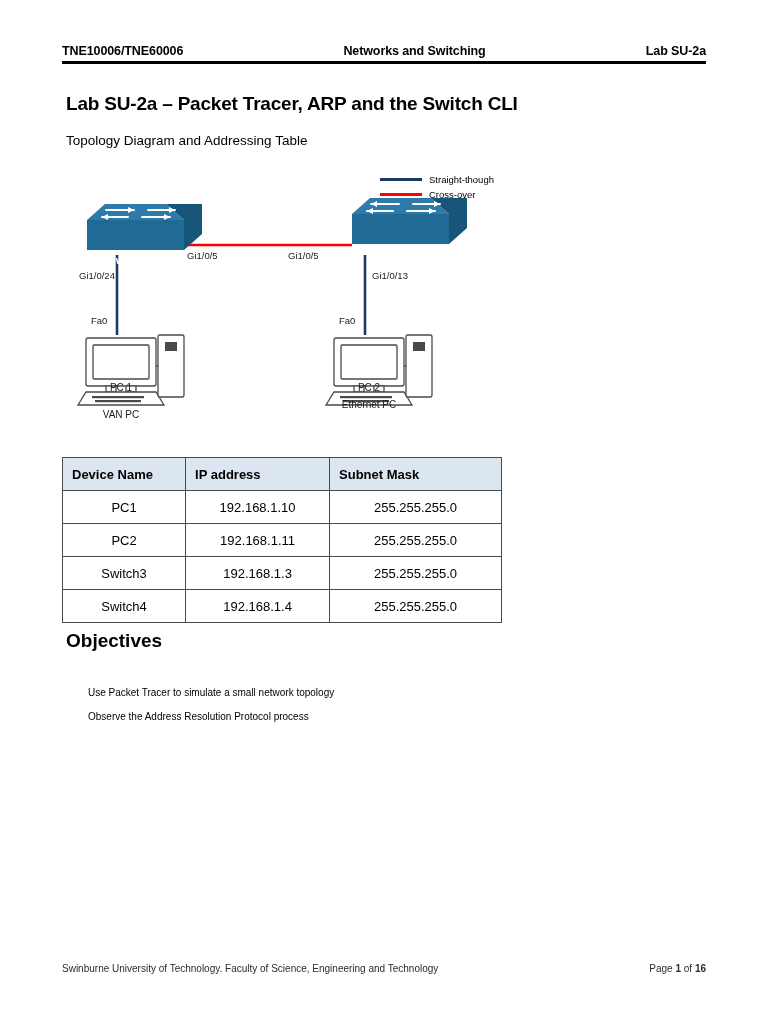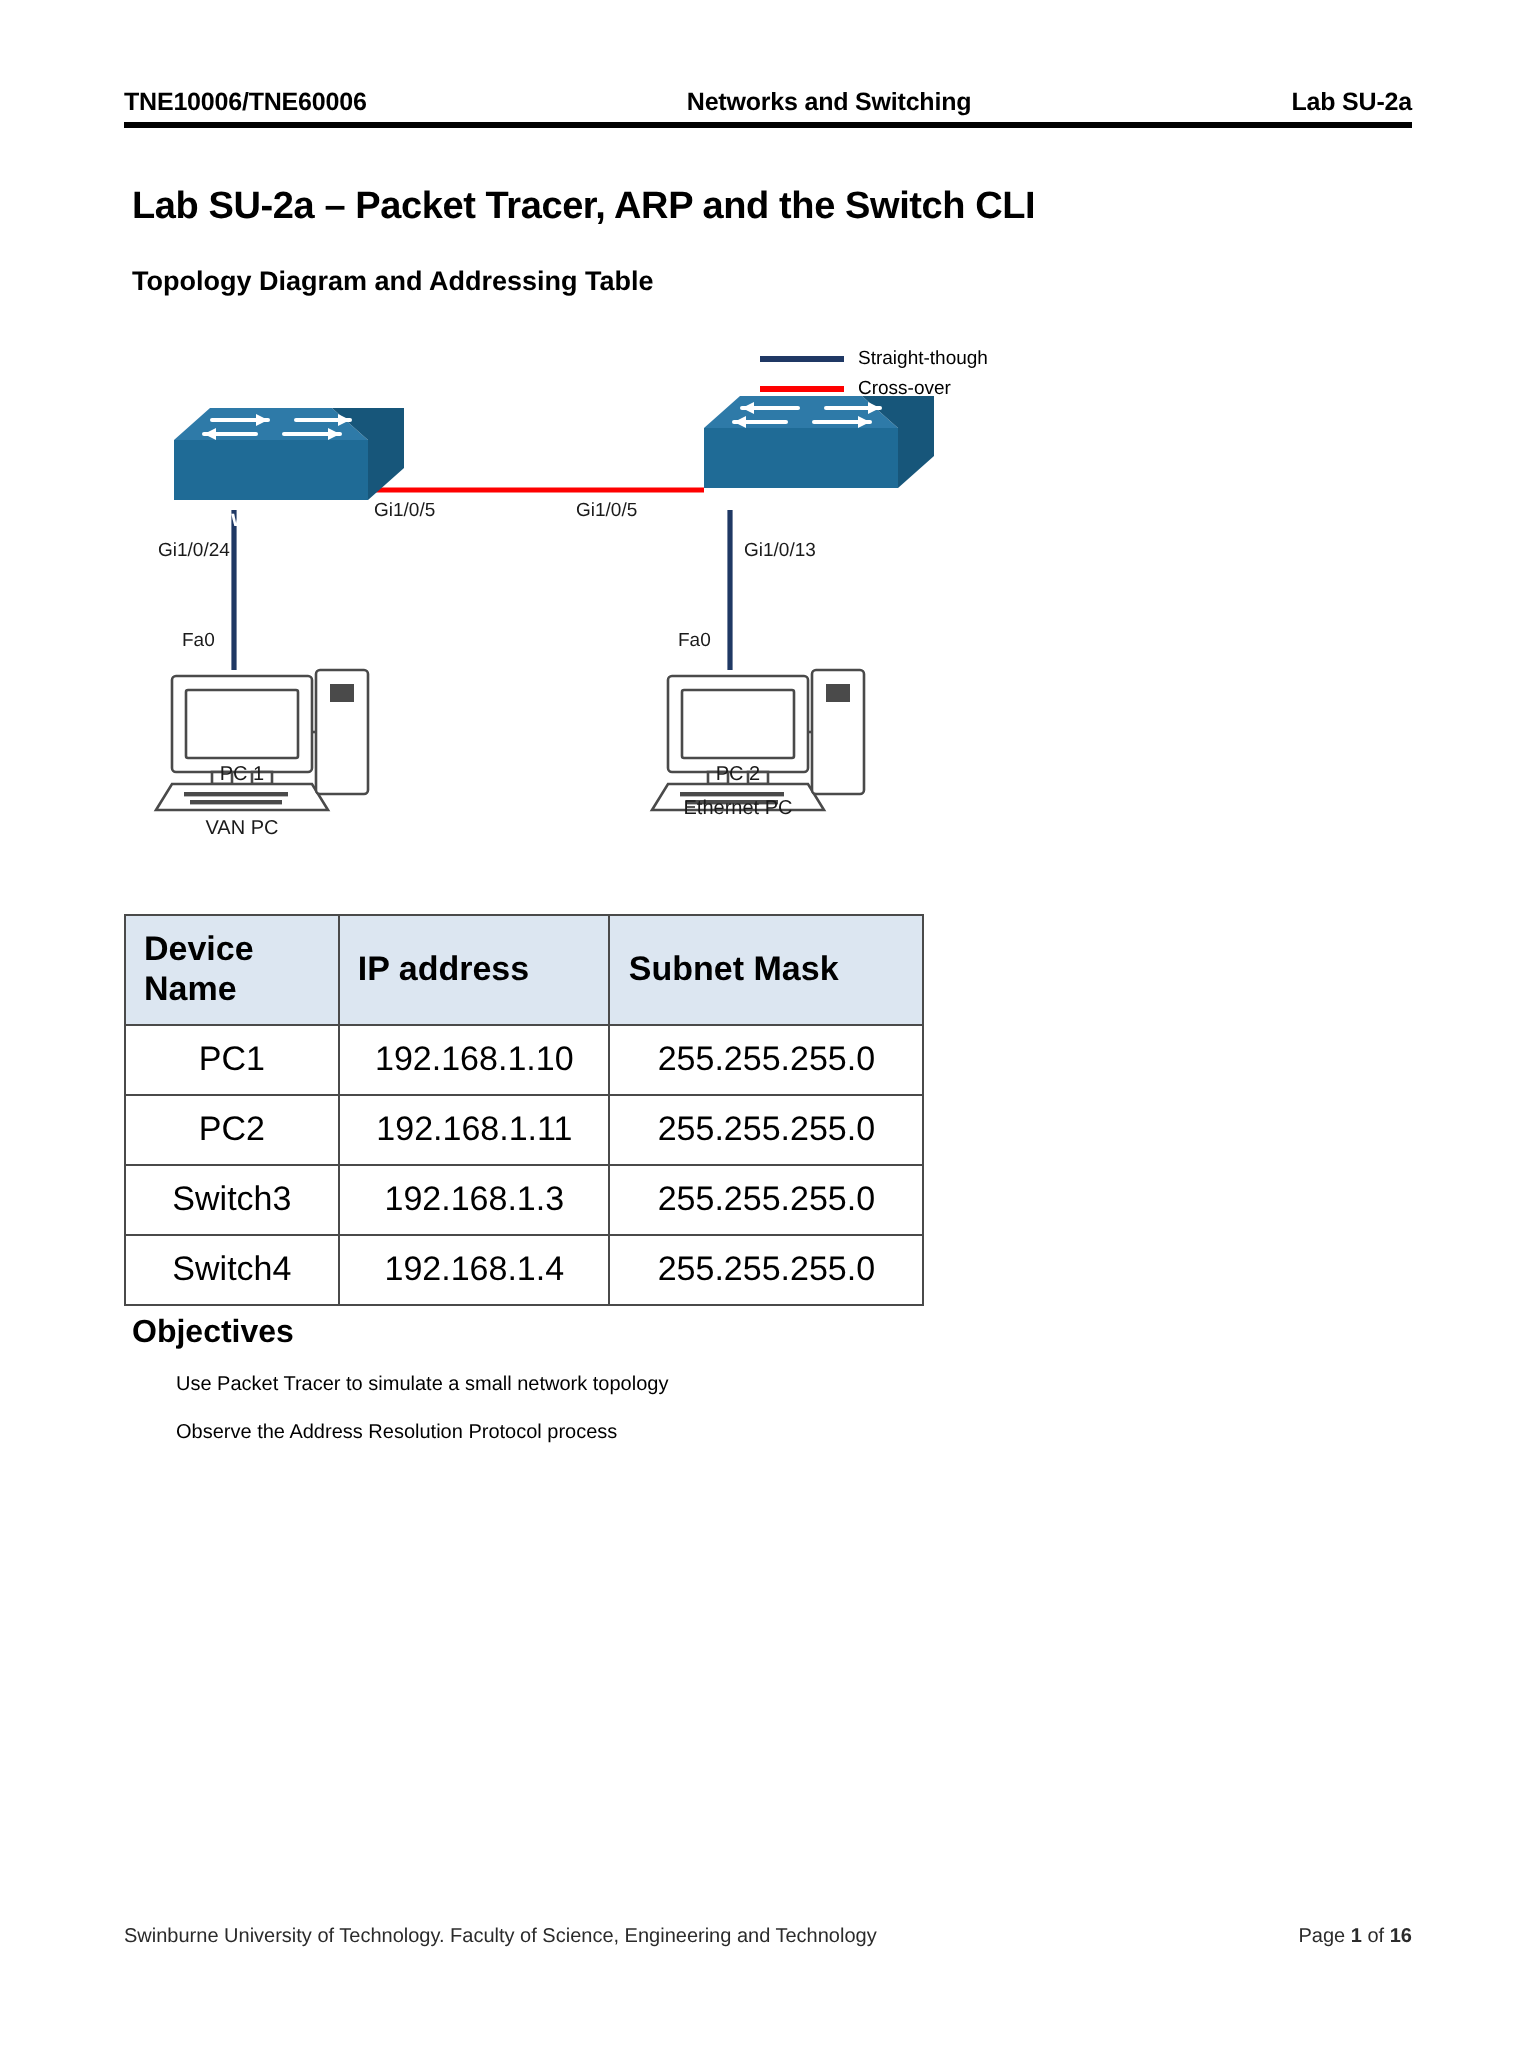--- a/index.html
+++ b/index.html
@@ -52,21 +52,21 @@
     top: 93px;
     font-size: 19px;
     font-weight: bold;
     letter-spacing: -0.2px;
   }
   .section-subtitle {
     position: absolute;
     left: 66px;
     top: 133px;
     font-size: 13.5px;
-    font-weight: bold;
+    font-weight: normal;
   }
 
   
   .topology {
     position: absolute;
     left: 62px;
     top: 160px;
     width: 644px;
     height: 260px;
   }
@@ -109,23 +109,23 @@
     color: #1a1a1a;
     text-align: center;
     white-space: nowrap;
   }
 
   
   .addr-table {
     position: absolute;
     left: 62px;
     top: 457px;
-    width: 400px;
+    width: 440px;
     border-collapse: collapse;
-    font-size: 17px;
+    font-size: 13px;
   }
   .addr-table th,
   .addr-table td {
     border: 1px solid #4a4a4a;
     padding: 7px 9px;
     text-align: left;
     height: 18px;
   }
   .addr-table thead th {
     background: #dce6f1;
@@ -133,22 +133,22 @@
   }
   .addr-table td { background: #ffffff; text-align: center; }
   .col-device { width: 110px; }
   .col-ip     { width: 130px; }
   .col-mask   { width: 160px; }
 
   
   .objectives-heading {
     position: absolute;
     left: 66px;
-    top: 658px;
-    font-size: 16px;
+    top: 630px;
+    font-size: 19px;
     font-weight: bold;
   }
   .objectives-list {
     position: absolute;
     left: 88px;
     top: 681px;
     margin: 0;
     padding: 0;
     list-style: none;
     font-size: 10px;

